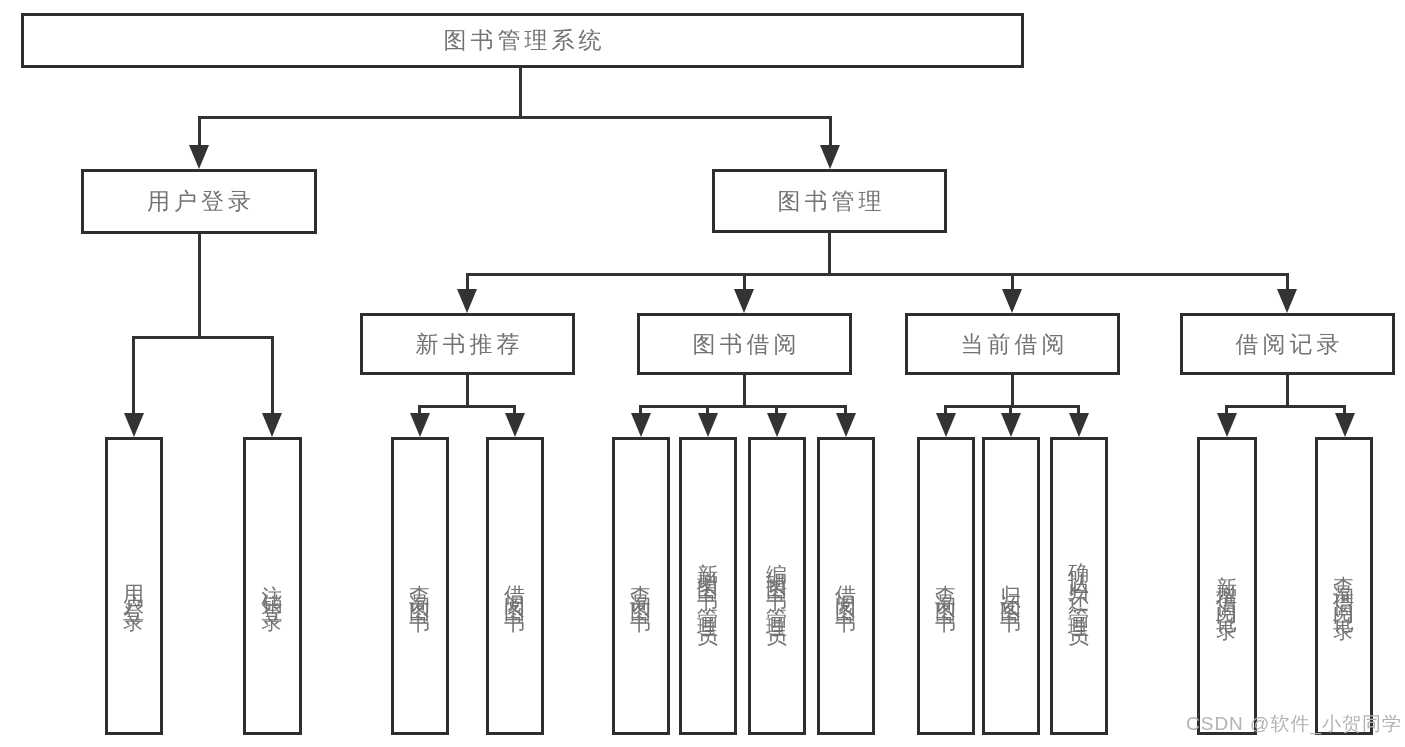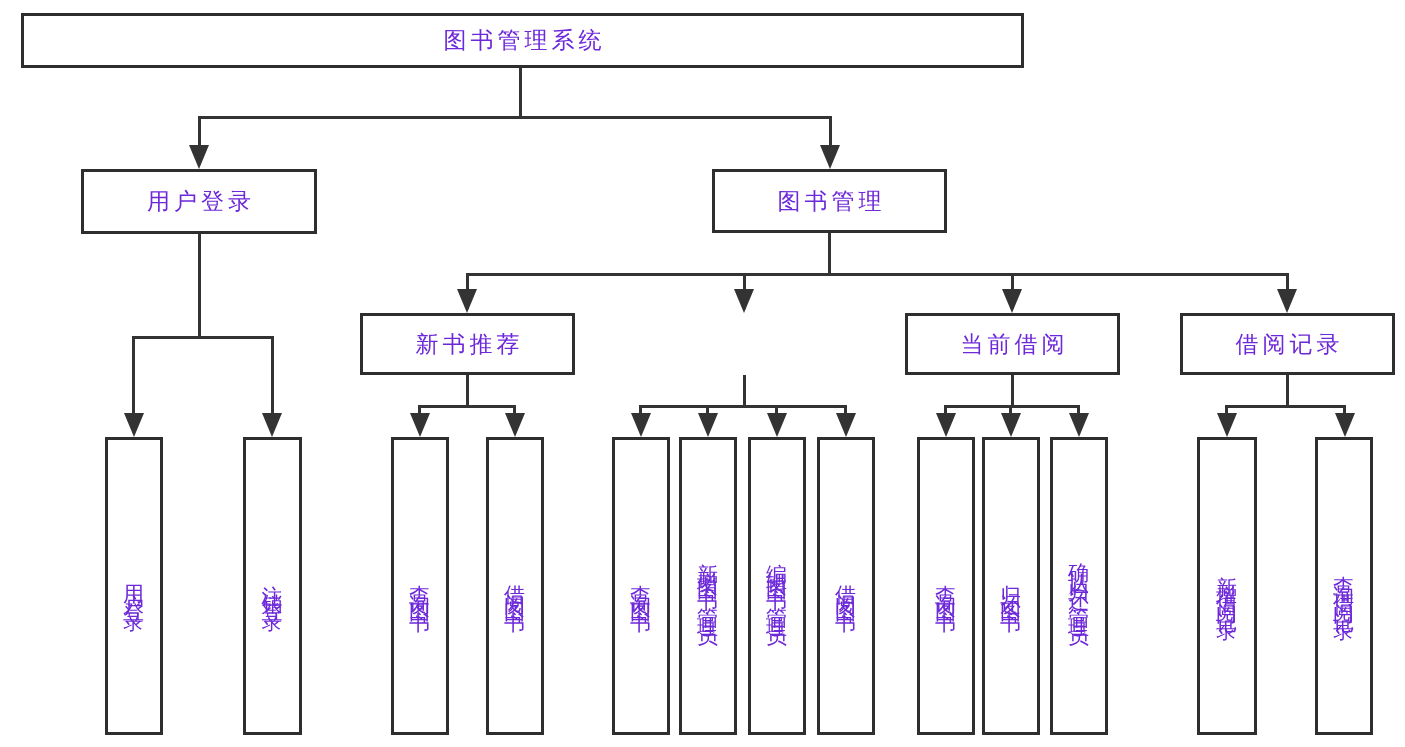--- a/index.html
+++ b/index.html
@@ -13,21 +13,21 @@
   .box {
     position:absolute;
     box-sizing:border-box;
     border:3px solid #2e2e2e;
     background:#ffffff;
     display:flex;
     align-items:center;
     justify-content:center;
   }
   .box .lbl {
-    color:#6d28d9;
+    color:#737373;
     font-size:23px;
     letter-spacing:4px;
     white-space:nowrap;
     text-indent:4px;
   }
   .vbox .lbl {
     writing-mode:vertical-rl;
     text-orientation:mixed;
     font-size:21px;
     letter-spacing:9px;
@@ -128,20 +128,23 @@
   </div>
 
   <div class="box hbox" style="left:712px;top:169px;width:235px;height:64px">
     <span class="lbl">图书管理</span>
   </div>
 
   <div class="box hbox" style="left:360px;top:313px;width:215px;height:62px">
     <span class="lbl">新书推荐</span>
   </div>
 
+  <div class="box hbox" style="left:637px;top:313px;width:215px;height:62px">
+    <span class="lbl">图书借阅</span>
+  </div>
 
   <div class="box hbox" style="left:1180px;top:313px;width:215px;height:62px">
     <span class="lbl">借阅记录</span>
   </div>
 
   <div class="box hbox" style="left:905px;top:313px;width:215px;height:62px">
     <span class="lbl">当前借阅</span>
   </div>
 
   <div class="box vbox" style="left:105px;top:437px;width:58px;height:298px">
@@ -189,14 +192,15 @@
   </div>
 
   <div class="box vbox" style="left:1197px;top:437px;width:60px;height:298px">
     <span class="lbl">新增借阅记录</span>
   </div>
 
   <div class="box vbox" style="left:1315px;top:437px;width:58px;height:298px">
     <span class="lbl">查询借阅记录</span>
   </div>
 
+  <div class="watermark">CSDN @软件_小贺同学</div>
 
 </div>
 
 </body></html>

